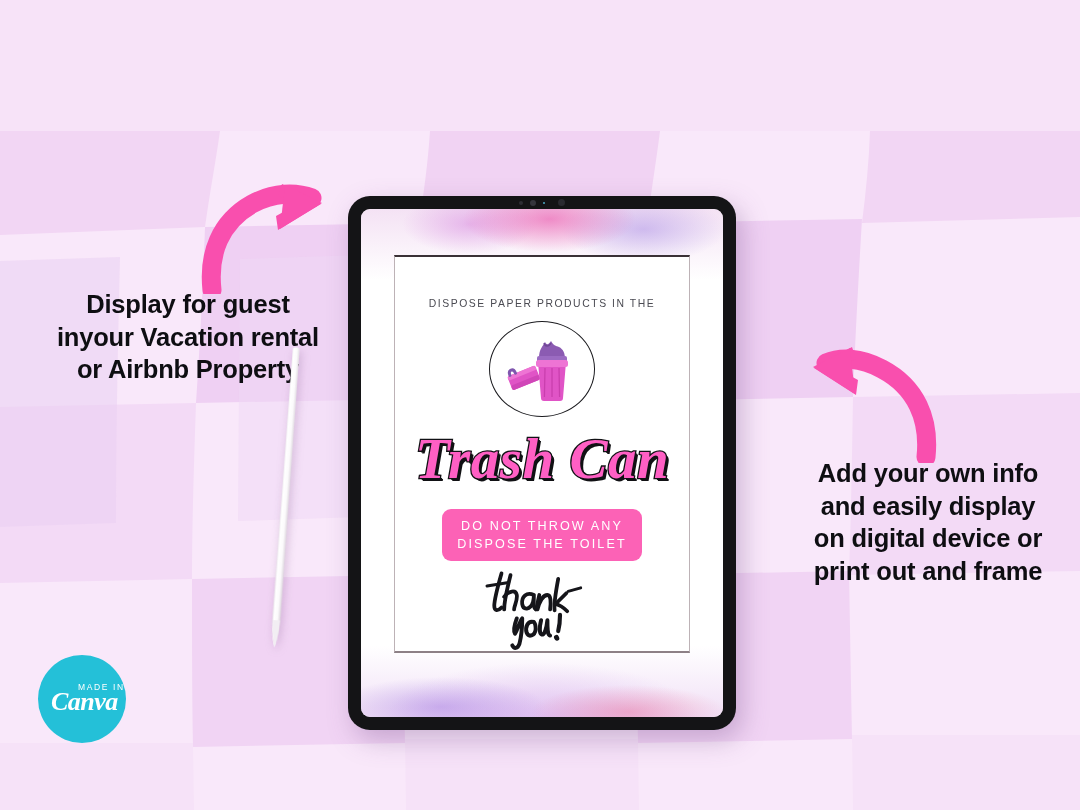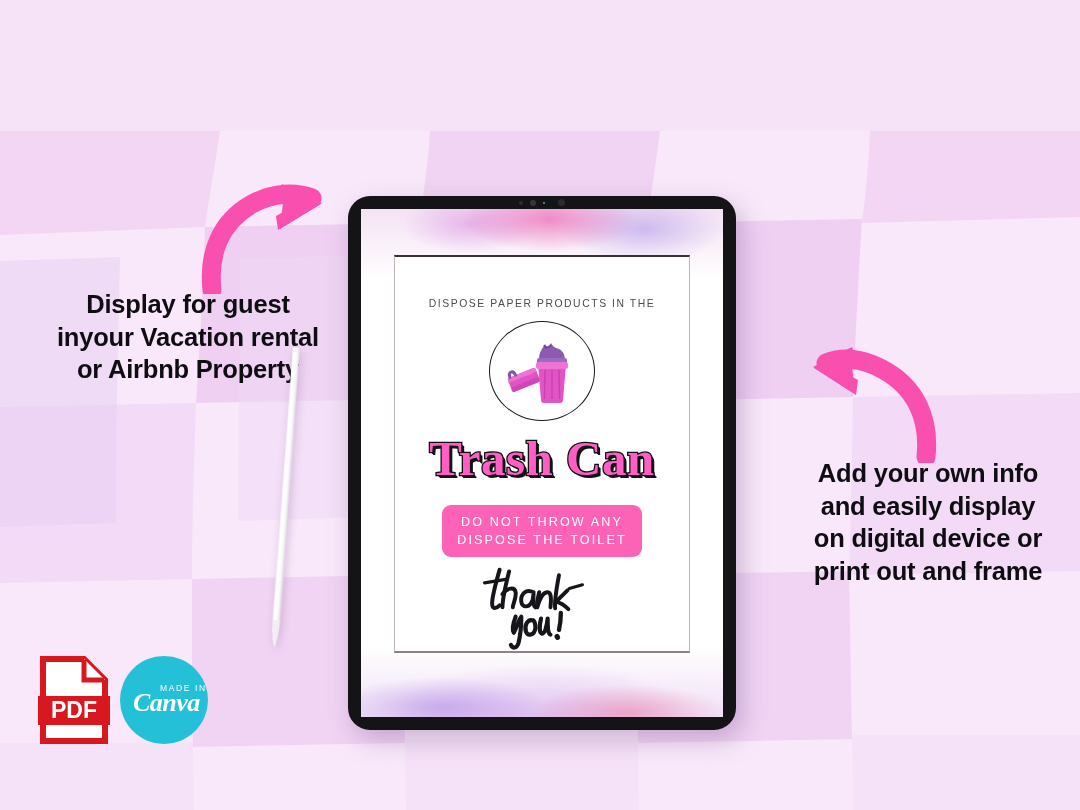--- a/index.html
+++ b/index.html
@@ -112,21 +112,21 @@
   }
   .cam-dot { width: 4px; height: 4px; border-radius: 50%; background: #2e2e34; }
   .cam-dot.big { width: 6px; height: 6px; background: #35353c; }
   .cam-dot.tiny { width: 2px; height: 2px; background: #4ba7c4; }
   .cam-dot.lens { width: 7px; height: 7px; background: #2a2a30; margin-left: 6px; }
 
   #tablet-screen {
     position: relative;
     width: 100%;
     height: 100%;
-    border-radius: 0;
+    border-radius: 9px;
     overflow: hidden;
     background: #a3a3a3;
   }
   
   #wallpaper {
     position: absolute;
     inset: 0;
     background:
       radial-gradient(ellipse 120px 46px at 52% 2%, rgba(233,64,160,0.55) 0%, rgba(233,64,160,0) 72%),
       radial-gradient(ellipse 90px 40px at 30% 3%, rgba(210,120,220,0.45) 0%, rgba(210,120,220,0) 75%),
@@ -171,21 +171,22 @@
     border-radius: 50%;
     position: relative;
     display: flex;
     align-items: center;
     justify-content: center;
   }
 
   #poster-title {
     margin-top: 13px;
     font-family: "Liberation Serif", serif;
-    font-size: 49px;
+    font-size: 57px;
+    font-style: italic;
     font-weight: bold;
     color: #FF5FC4;
     letter-spacing: 0.5px;
     line-height: 1;
     -webkit-text-stroke: 2.6px #111114;
     paint-order: stroke fill;
     text-shadow:
       3px 3px 0 #111114,
       2px 2px 0 #111114;
     white-space: nowrap;
@@ -388,29 +389,20 @@
             <path d="M91,77 L91.5,78" stroke-width="5.4"></path>
           </g>
         </svg>
 
       </div>
     </div>
   </div>
 
   <div id="badge-row">
 
-    <div id="pdf-icon-wrap">
-      <svg width="72" height="90" viewBox="0 0 72 90">
-        <path d="M5,4 L46,4 L67,25 L67,86 L5,86 Z" fill="#FFFFFF" stroke="#D9171E" stroke-width="6"></path>
-        <path d="M46,4 L46,25 L67,25 Z" fill="#FFFFFF"></path>
-        <path d="M46,5 L46,25 L66,25" fill="none" stroke="#D9171E" stroke-width="5"></path>
-        <rect x="0" y="41" width="72" height="29" fill="#D9171E"></rect>
-        <text x="36" y="63" text-anchor="middle" fill="#FFFFFF" font-family="Liberation Sans, sans-serif" font-size="23" font-weight="bold">PDF</text>
-      </svg>
-    </div>
 
     <div id="canva-badge">
       <span id="canva-made-in">MADE IN</span>
       <span id="canva-word">Canva</span>
     </div>
 
   </div>
 
 
 </div>

